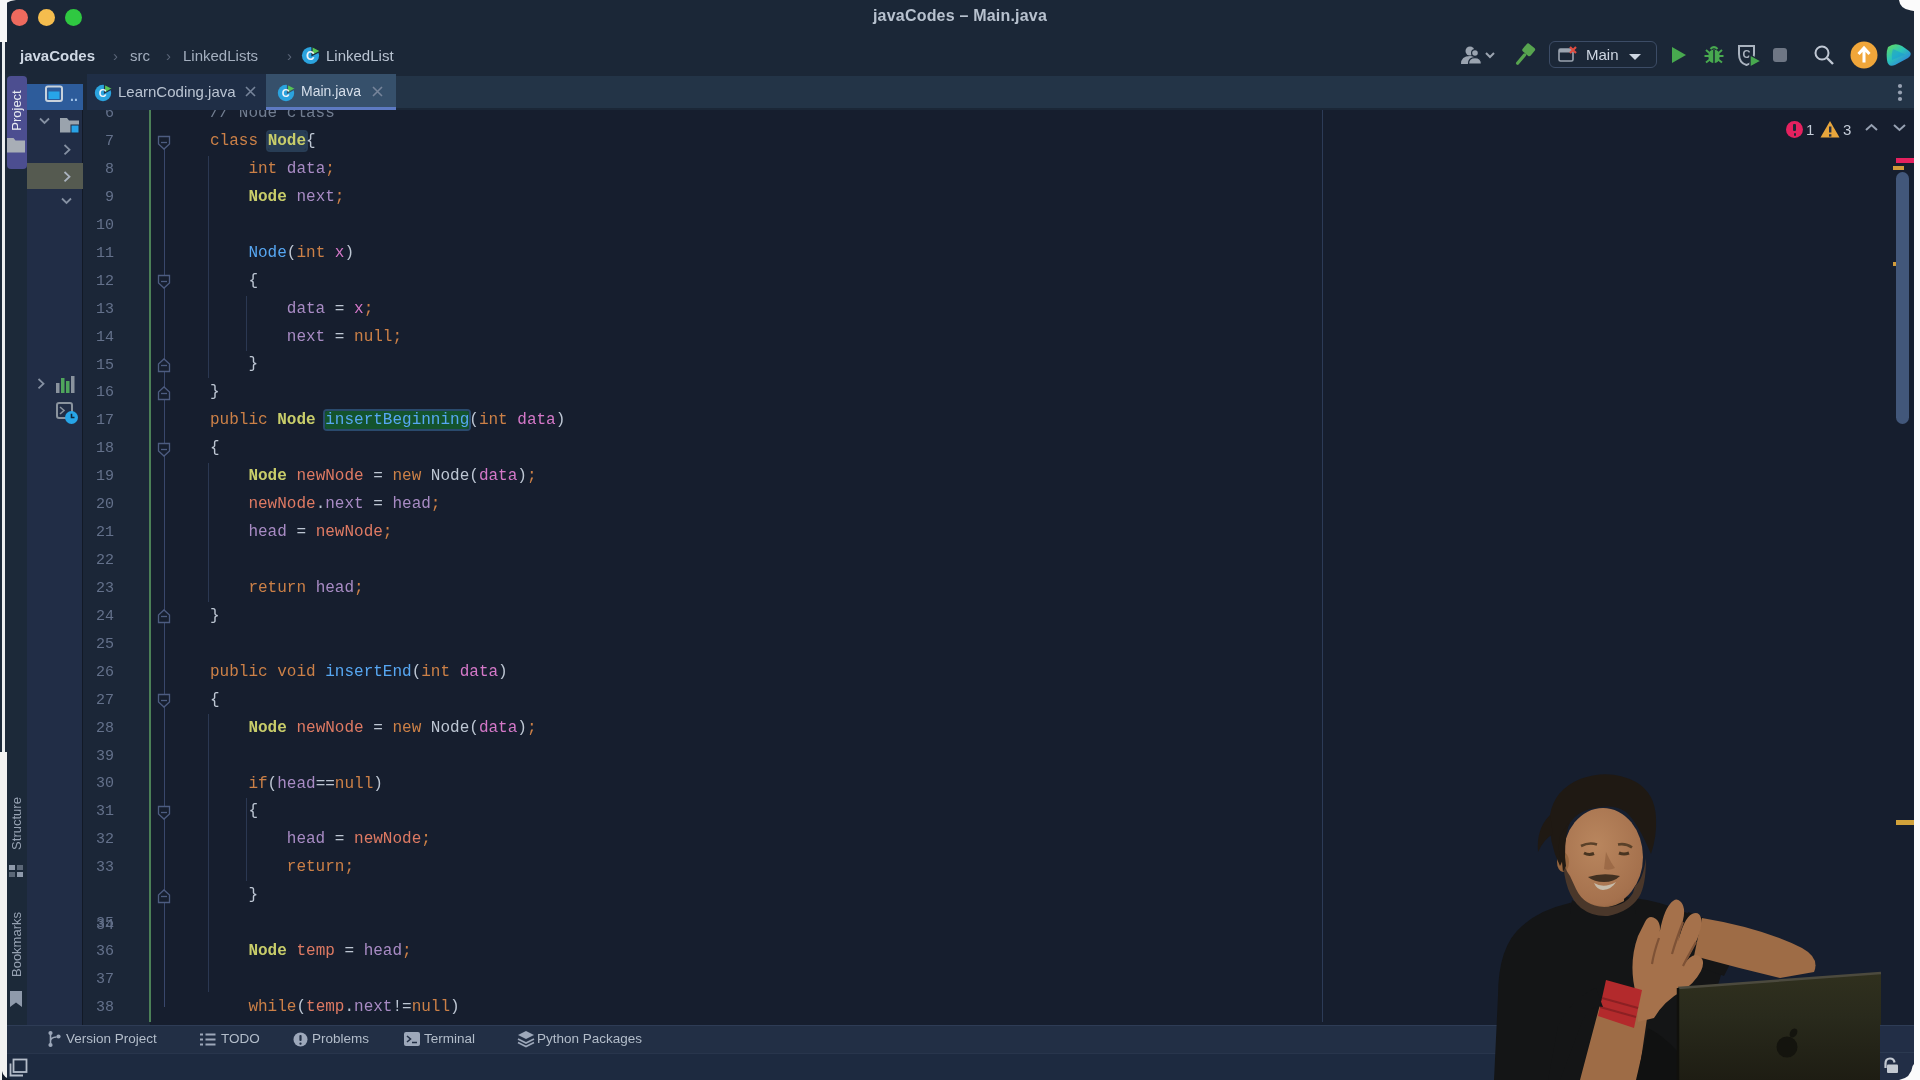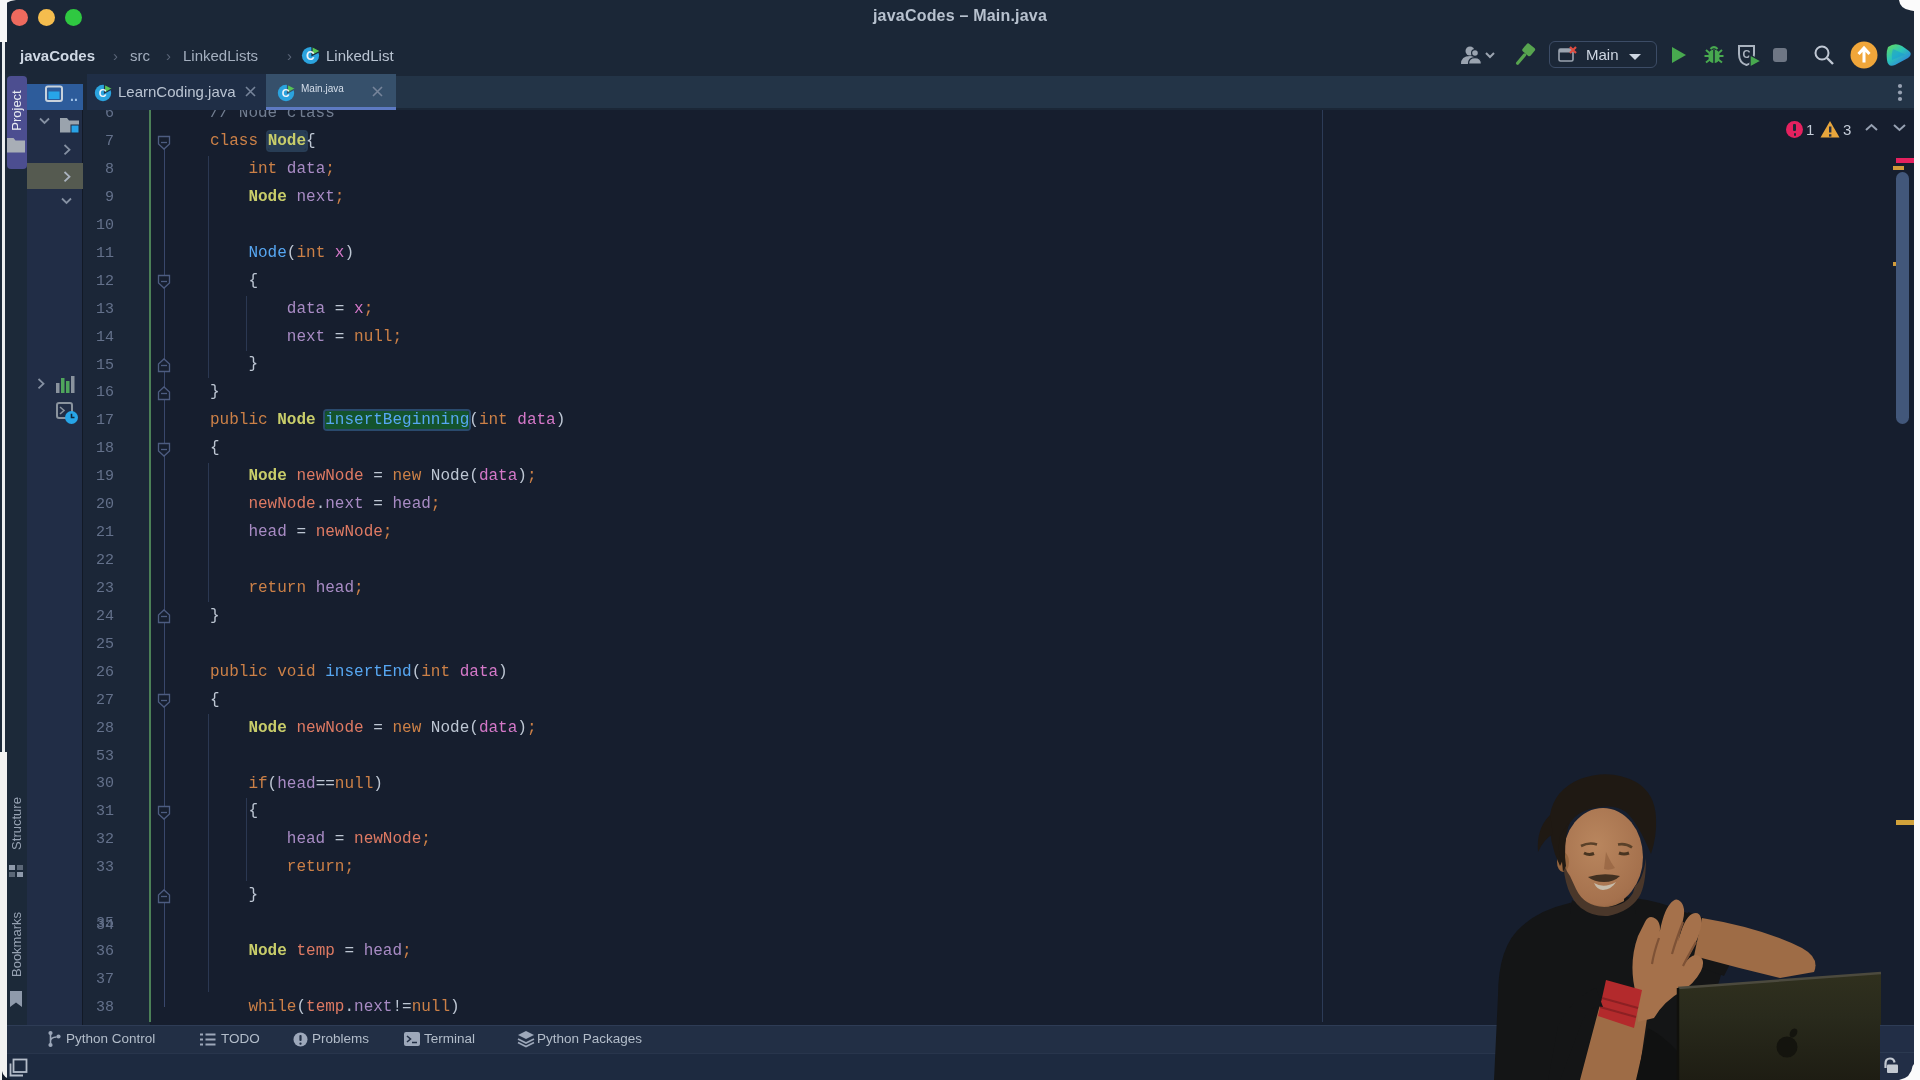--- a/index.html
+++ b/index.html
@@ -139,21 +139,21 @@
   <svg class="abs" style="left:244px; top:85px;" width="13" height="13">
       <path d="M2,2 L11,11 M11,2 L2,11" stroke="#76849a" stroke-width="1.6"></path>
     </svg>
   <div class="abs" style="left:266px; top:74px; width:130px; height:36px; background:#36506b;"></div>
   <div class="abs" style="left:266px; top:107px; width:130px; height:3px; background:#5d7ac2;"></div>
   <svg class="abs" style="left:277px; top:83px;" width="19" height="19">
       <circle cx="9" cy="10" r="8.2" fill="#2ba3de"></circle>
       <path d="M10.5,1.5 L18.5,5.5 L10.5,10 Z" fill="#57c454" stroke="#36506b" stroke-width="1.2"></path>
       <text x="8.8" y="14" font-size="11" font-weight="bold" fill="#eef4fa" text-anchor="middle" font-family="Liberation Sans">C</text>
     </svg>
-  <div class="abs" style="left:301px; top:83px; font-size:10px; color:#d6dfeb;">Main.java</div>
+  <div class="abs" style="left:301px; top:83px; font-size:14px; color:#d6dfeb;">Main.java</div>
   <svg class="abs" style="left:371px; top:85px;" width="13" height="13">
       <path d="M2,2 L11,11 M11,2 L2,11" stroke="#76849a" stroke-width="1.6"></path>
     </svg>
   <svg class="abs" style="left:1896px; top:83px;" width="9" height="20">
       <circle cx="4" cy="3" r="2.1" fill="#97a1b2"></circle>
       <circle cx="4" cy="9.5" r="2.1" fill="#97a1b2"></circle>
       <circle cx="4" cy="16" r="2.1" fill="#97a1b2"></circle>
     </svg>
 
   <div class="abs" id="stripe"></div>
@@ -301,21 +301,21 @@
     <div class="lnum" style="left:-9px; top:358.2px;">19</div>
     <div class="lnum" style="left:-9px; top:386.1px;">20</div>
     <div class="lnum" style="left:-9px; top:414.1px;">21</div>
     <div class="lnum" style="left:-9px; top:442.0px;">22</div>
     <div class="lnum" style="left:-9px; top:469.9px;text-align:right;">23</div>
     <div class="lnum" style="left:-9px; top:497.8px;">24</div>
     <div class="lnum" style="left:-9px; top:525.8px;">25</div>
     <div class="lnum" style="left:-9px; top:553.7px;">26</div>
     <div class="lnum" style="left:-9px; top:581.6px;">27</div>
     <div class="lnum" style="left:-9px; top:609.6px;">28</div>
-    <div class="lnum" style="left:-9px; top:637.5px;">53</div>
+    <div class="lnum" style="left:-9px; top:637.5px;">39</div>
     <div class="lnum" style="left:-9px; top:665.4px;">30</div>
     <div class="lnum" style="left:-9px; top:693.4px;">31</div>
     <div class="lnum" style="left:-9px; top:721.3px;">32</div>
     <div class="lnum" style="left:-9px; top:749.2px;">33</div>
     <div class="lnum" style="left:-9px; top:773px;margin-top:34px;">34</div>
     <div class="lnum" style="left:-9px; top:805.1px;">35</div>
     <div class="lnum" style="left:-9px; top:833.0px;">36</div>
     <div class="lnum" style="left:-9px; top:860.9px;">37</div>
     <div class="lnum" style="left:-9px; top:888.9px;">38</div>
     <svg class="abs" style="left:74px; top:24.5px;" width="15" height="15">
@@ -358,21 +358,21 @@
 
   <div class="abs" id="toolbar-bottom"></div>
   <div class="abs" id="statusbar"></div>
 
   <svg class="abs" style="left:46px; top:1030px;" width="17" height="18">
     <circle cx="4.5" cy="3" r="2.1" fill="#9da8ba"></circle>
       <circle cx="4.5" cy="15" r="2.1" fill="#9da8ba"></circle>
       <circle cx="12.5" cy="6.5" r="2.1" fill="#9da8ba"></circle>
     <path d="M4.5,4 V14 M4.5,11 Q4.5,7.5 10.5,7" stroke="#9da8ba" stroke-width="1.6" fill="none"></path>
   </svg>
-  <div class="abs bitem" style="left:66px;">Python Control</div>
+  <div class="abs bitem" style="left:66px;">Version Project</div>
   <svg class="abs" style="left:199px; top:1032px;" width="17" height="15">
     <path d="M1,2.5 h3 M1,7.5 h3 M1,12.5 h3 M6.5,2.5 h10 M6.5,7.5 h10 M6.5,12.5 h10" stroke="#9da8ba" stroke-width="1.8"></path>
   </svg>
   <div class="abs bitem" style="left:221px;">TODO</div>
   <svg class="abs" style="left:292px; top:1031px;" width="17" height="17">
     <circle cx="8.5" cy="8.5" r="7" fill="#9da8ba"></circle>
       <rect x="7.4" y="4" width="2.2" height="6" fill="#222f45" rx="1"></rect>
       <rect x="7.4" y="11.5" width="2.2" height="2.2" fill="#222f45" rx="1"></rect>
   </svg>
   <div class="abs bitem" style="left:312px;">Problems</div>

